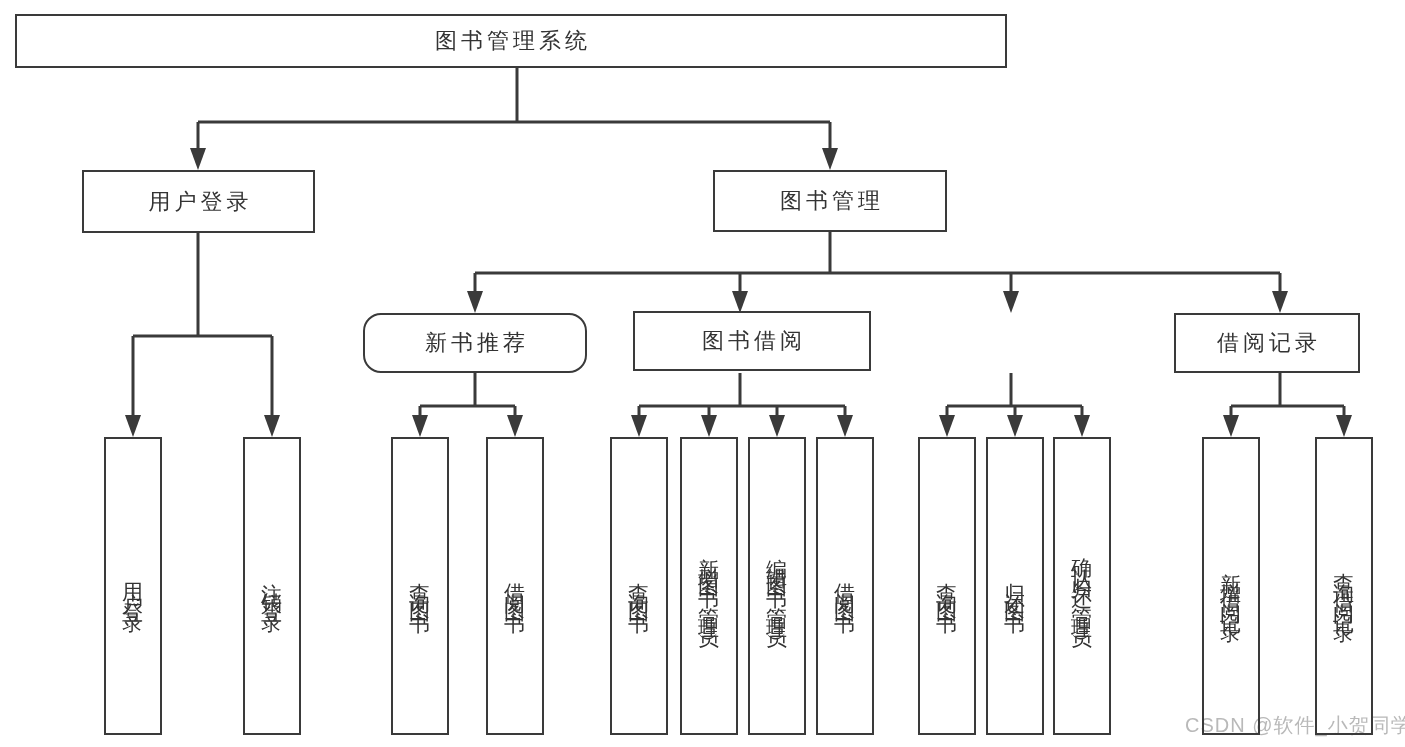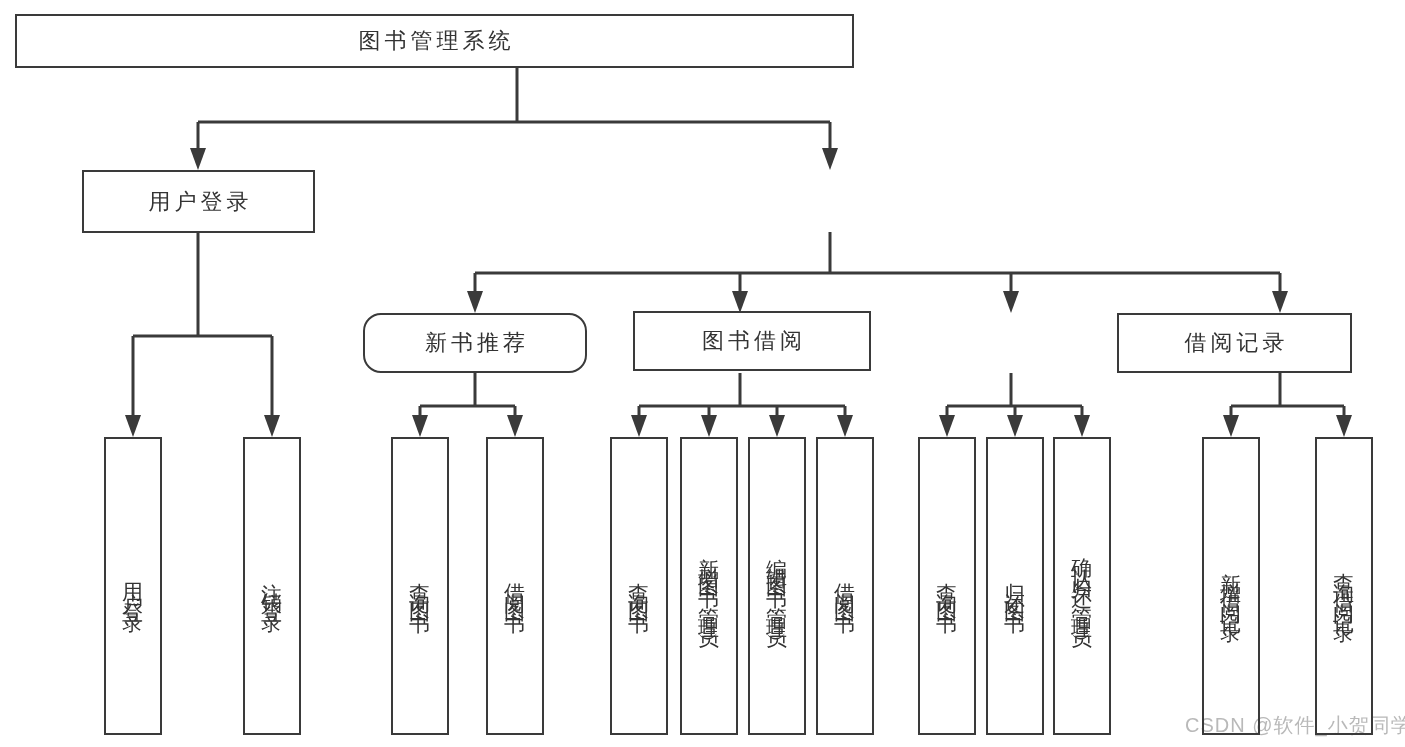--- a/index.html
+++ b/index.html
@@ -107,35 +107,38 @@
     <path class="conn" d="M1011 373 V406 M947 406 H1082 M947 406 V416 M1015 406 V416 M1082 406 V416"></path>
     <path class="arrowhead" d="M939 415 L955 415 L947 437 Z"></path>
     <path class="arrowhead" d="M1007 415 L1023 415 L1015 437 Z"></path>
     <path class="arrowhead" d="M1074 415 L1090 415 L1082 437 Z"></path>
 
     <path class="conn" d="M1280 373 V406 M1231 406 H1344 M1231 406 V416 M1344 406 V416"></path>
     <path class="arrowhead" d="M1223 415 L1239 415 L1231 437 Z"></path>
     <path class="arrowhead" d="M1336 415 L1352 415 L1344 437 Z"></path>
   </svg>
 
-  <div class="box" style="left:15px; top:14px; width:839px; height:54px;">
+  <div class="box" style="left:15px; top:14px; width:992px; height:54px;">
     <span class="hlabel">图书管理系统</span>
   </div>
 
   <div class="box" style="left:82px; top:170px; width:233px; height:63px;">
     <span class="hlabel">用户登录</span>
+  </div>
+  <div class="box" style="left:713px; top:170px; width:234px; height:62px;">
+    <span class="hlabel">图书管理</span>
   </div>
 
   <div class="box" style="left:363px; top:313px; width:224px; height:60px;border-radius:18px;">
     <span class="hlabel">新书推荐</span>
   </div>
   <div class="box" style="left:633px; top:311px; width:238px; height:60px;">
     <span class="hlabel">图书借阅</span>
   </div>
-  <div class="box" style="left:1117px; top:313px; width:235px; height:60px;">
+  <div class="box" style="left:1174px; top:313px; width:186px; height:60px;">
     <span class="hlabel">借阅记录</span>
   </div>
 
   <div class="box leaf" style="left:104px;">
     <span class="vtext">用户登录</span>
   </div>
   <div class="box leaf" style="left:243px;">
     <span class="vtext">注销登录</span>
   </div>
 

